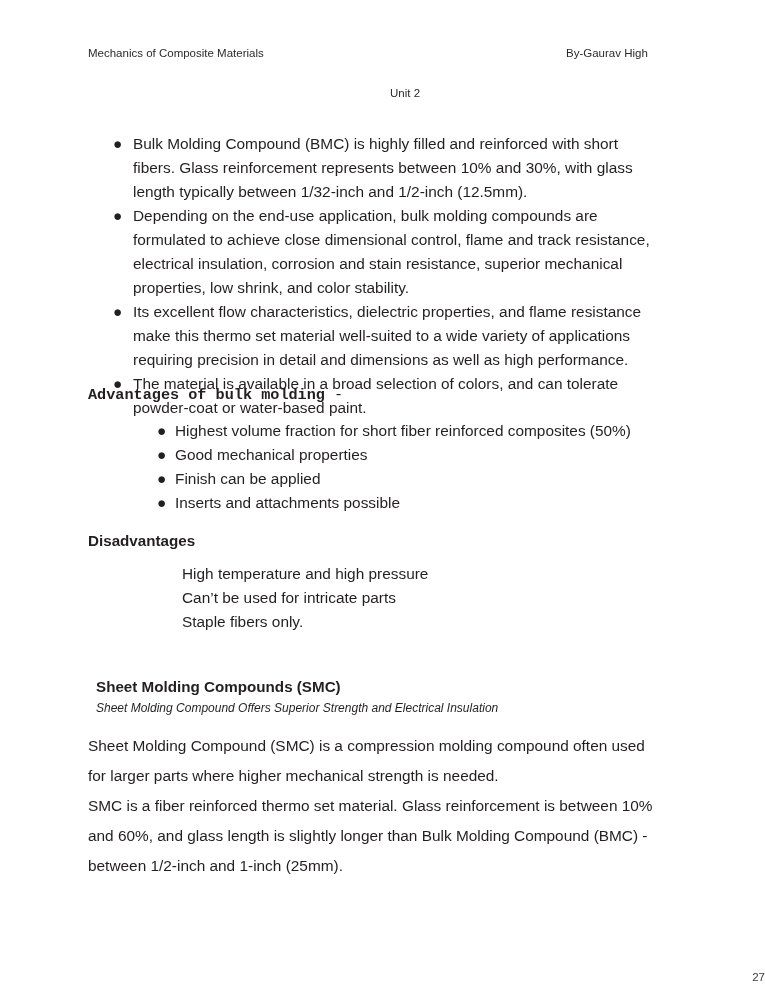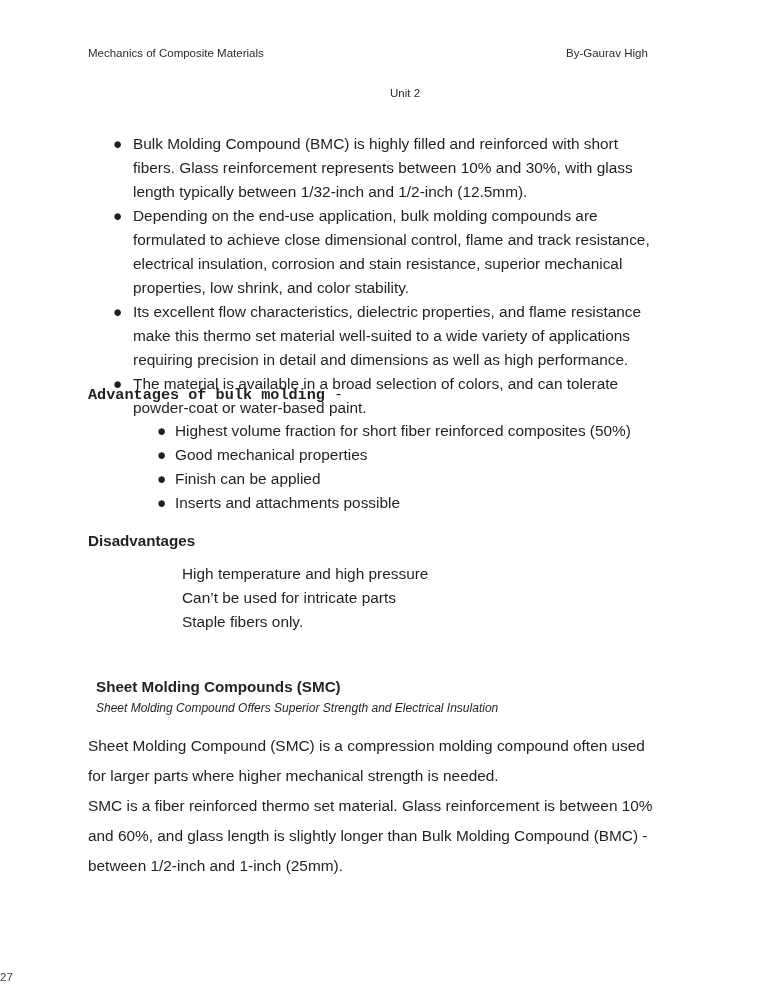--- a/index.html
+++ b/index.html
@@ -143,21 +143,21 @@
   }
   #smc-para-1 { top: 731px; }
   #smc-para-2 { top: 791px; }
 
   
   .page-number {
     position: absolute;
     top: 971px;
     left: 0;
     width: 765px;
-    text-align: left;
+    text-align: right;
     font-size: 11.5px;
     color: #3a3a3a;
   }
 </style>
 </head>
 <body>
 
 <div class="page">
 
   <div class="page-header">

